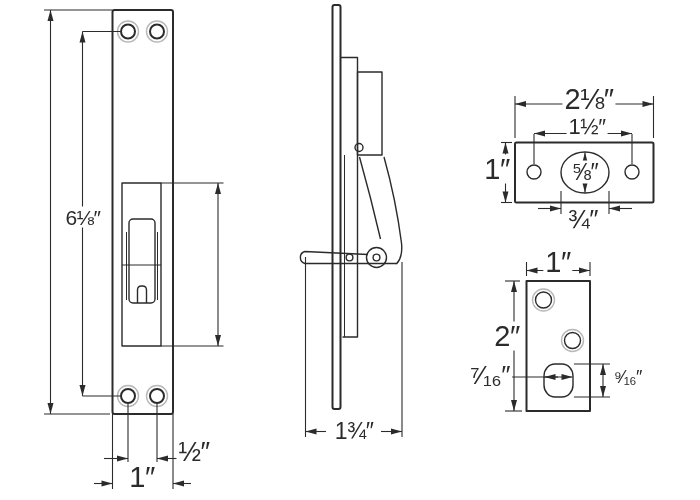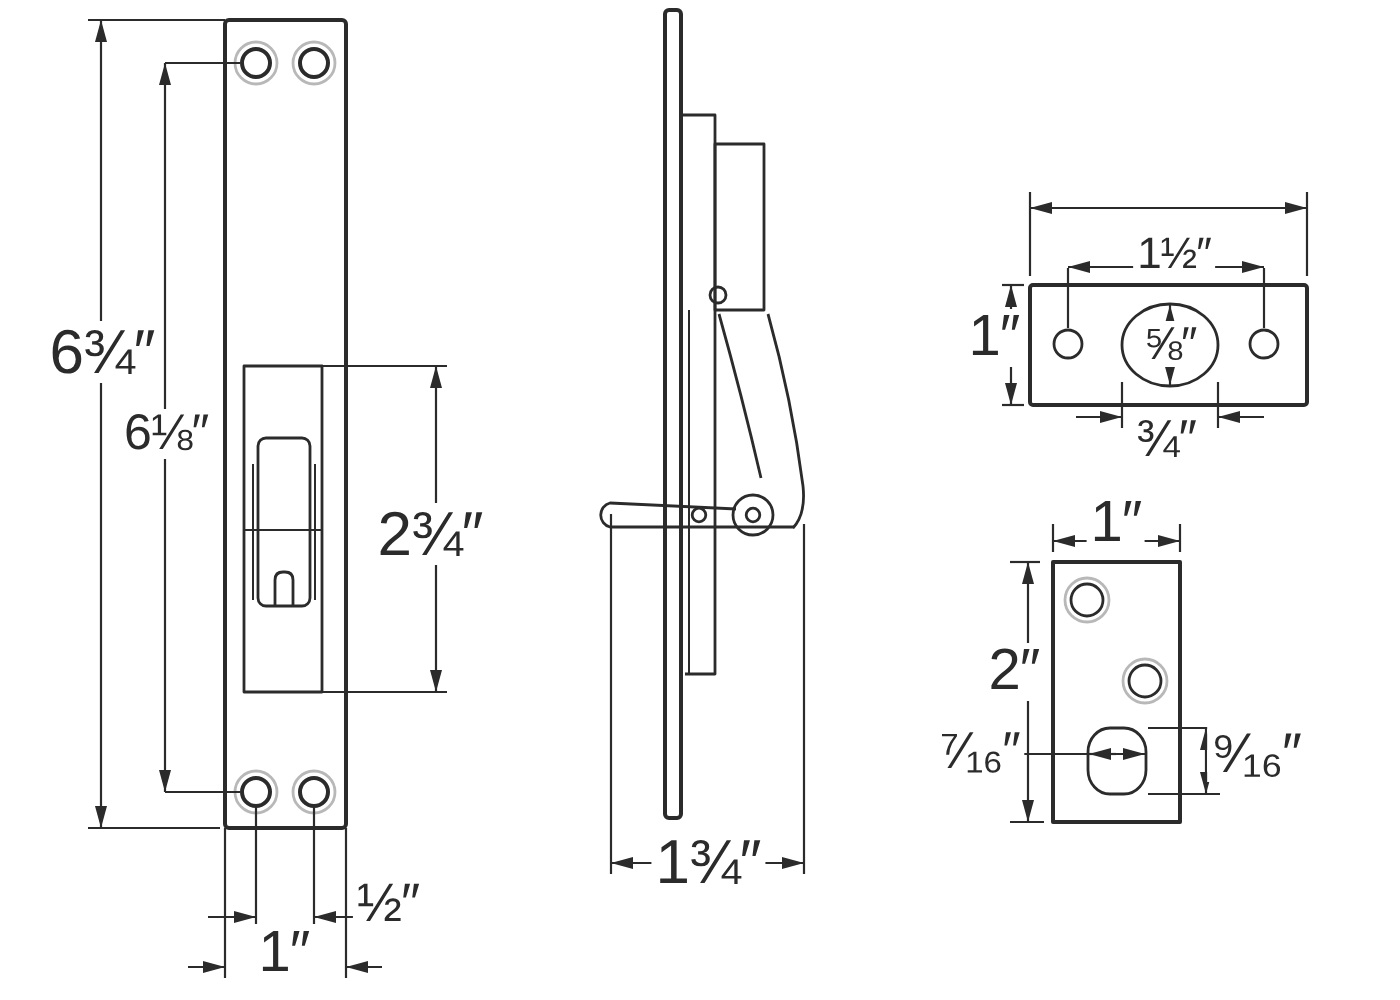--- a/index.html
+++ b/index.html
@@ -164,31 +164,30 @@
         <line class="dim" x1="509" y1="377" x2="572.5" y2="377" marker-end="url(#ah)"></line>
         <line class="dim" x1="558" y1="377" x2="544.5" y2="377" marker-end="url(#ah)"></line>
 
         <line class="dim" x1="574" y1="364" x2="610" y2="364"></line>
         <line class="dim" x1="574" y1="397" x2="610" y2="397"></line>
         <line class="dim" x1="603" y1="364" x2="603" y2="397" marker-start="url(#ah)" marker-end="url(#ah)"></line>
       </g>
     </g>
   </svg>
 
-  <div class="dim-label" style="left:51px;top:176px;font-size:31px">6¾″</div>
-  <div class="dim-label" style="left:83px;top:217px;font-size:25px">6⅛″</div>
-  <div class="dim-label" style="left:215px;top:267px;font-size:31px">2¾″</div>
+  <div class="dim-label" style="left:83px;top:217px;font-size:21px">6⅛″</div>
   <div class="dim-label" style="left:194px;top:452px;font-size:27px">½″</div>
   <div class="dim-label" style="left:142px;top:477px;font-size:29px">1″</div>
 
-  <div class="dim-label" style="left:354px;top:431px;font-size:31px">1¾″</div>
+  <div class="dim-label" style="left:354px;top:431px;font-size:23px">1¾″</div>
 
+  <div class="dim-label" style="left:589px;top:99px;font-size:29px">2⅛″</div>
   <div class="dim-label" style="left:587px;top:127px;font-size:22px">1½″</div>
   <div class="dim-label" style="left:497px;top:169px;font-size:29px">1″</div>
   <div class="dim-label" style="left:585px;top:172px;font-size:23px">⅝″</div>
   <div class="dim-label" style="left:583px;top:219px;font-size:26px">¾″</div>
 
   <div class="dim-label" style="left:558px;top:262px;font-size:29px">1″</div>
   <div class="dim-label" style="left:507px;top:336px;font-size:29px">2″</div>
   <div class="dim-label" style="left:490px;top:375px;font-size:26px">⁷⁄₁₆″</div>
-  <div class="dim-label" style="left:628px;top:377px;font-size:28px">⁹⁄₁₆″</div>
+  <div class="dim-label" style="left:628px;top:377px;font-size:18px">⁹⁄₁₆″</div>
 
 </div>
 
 </body></html>

